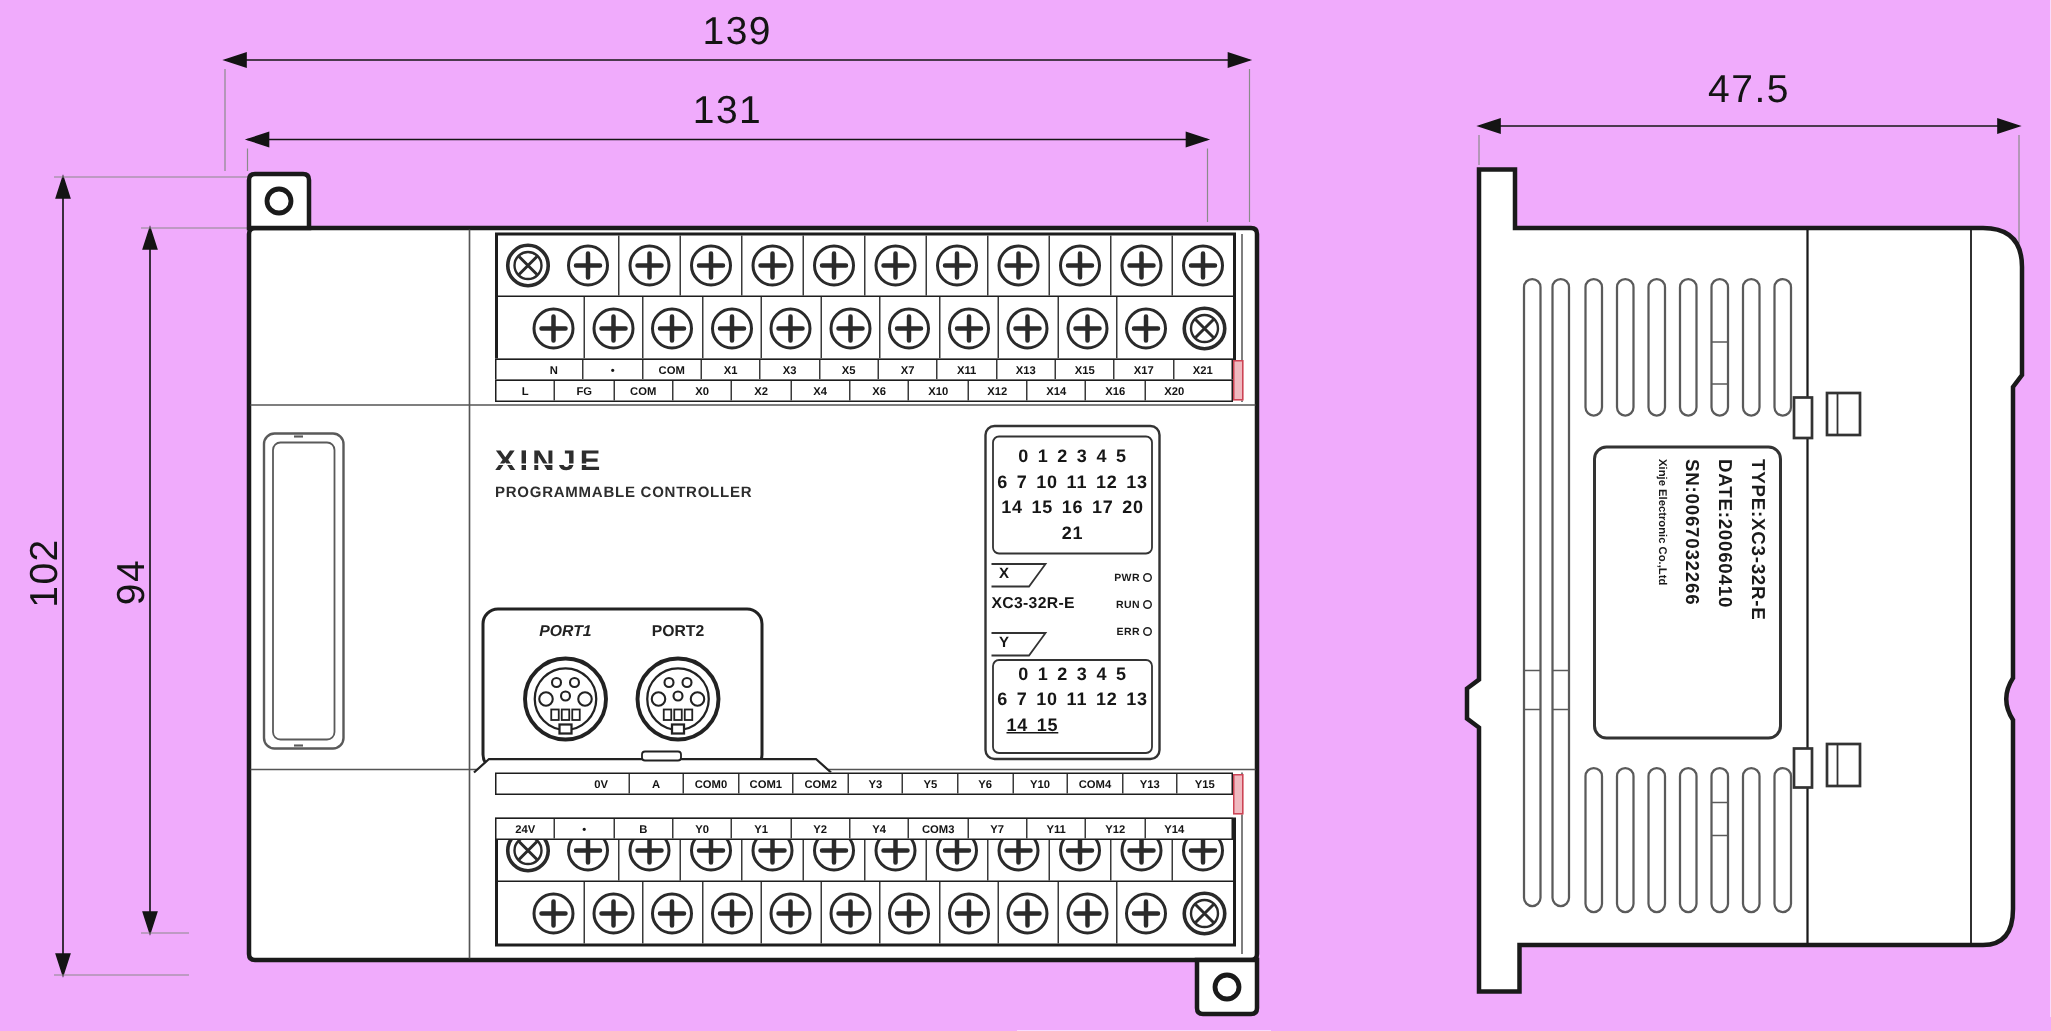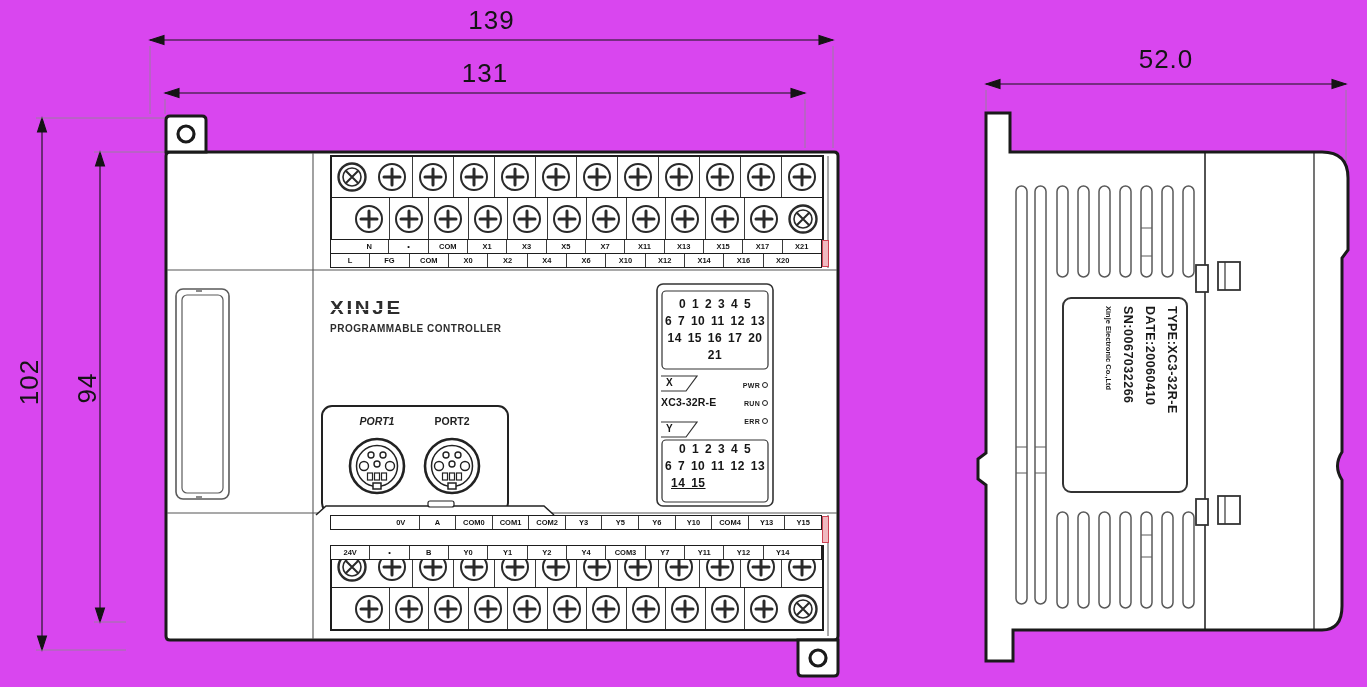--- a/index.html
+++ b/index.html
@@ -1,18 +1,18 @@
 <!DOCTYPE html>
 <html><head>
 <meta charset="utf-8">
 <style>
   * { margin:0; padding:0; box-sizing:border-box; }
   html,body { background:#fff; }
   .canvas {
-    position:relative; width:1367px; height:687px; background:#d946ef;
+    position:relative; width:1367px; height:687px; background:#f0abfc;
     font-family:"Liberation Sans", sans-serif; color:#111; overflow:hidden;
   }
   svg.lineart { position:absolute; left:0; top:0; z-index:0; }
 
   
   .dim { position:absolute; z-index:2; font-size:26px; font-weight:500; color:#141414;
          text-align:center; letter-spacing:1px; }
   .dim.vert { transform:rotate(-90deg); }
 
   
@@ -206,21 +206,21 @@
       <rect x="1196" y="499" width="12" height="26" stroke-width="1.8"></rect>
       <rect x="1218" y="496" width="22" height="28" stroke-width="1.8"></rect>
       <line x1="1225" y1="496" x2="1225" y2="524" stroke-width="1.2"></line>
     </g>
   </svg>
 
   <div class="dim" style="left:150px; top:5px; width:683px;">139</div>
   <div class="dim" style="left:165px; top:58px; width:640px;">131</div>
   <div class="dim vert" style="left:-12px; top:368px; width:80px; height:28px;">102</div>
   <div class="dim vert" style="left:46px; top:374px; width:80px; height:28px;">94</div>
-  <div class="dim" style="left:986px; top:44px; width:360px;">52.0</div>
+  <div class="dim" style="left:986px; top:44px; width:360px;">47.5</div>
 
   <div class="logo" style="left:330px; top:297px;">XINJE</div>
   <div class="subtitle" style="left:330px; top:323px;">PROGRAMMABLE CONTROLLER</div>
 
   <div class="port-label" style="left:346px; top:415px;font-style:italic;">PORT1</div>
   <div class="port-label" style="left:421px; top:415px;text-align:center;">PORT2</div>
 
   <div class="led-rows" style="left:662px; top:296px;">
       <div>0 1 2 3 4 5</div>
       <div>6 7 10 11 12 13</div>

